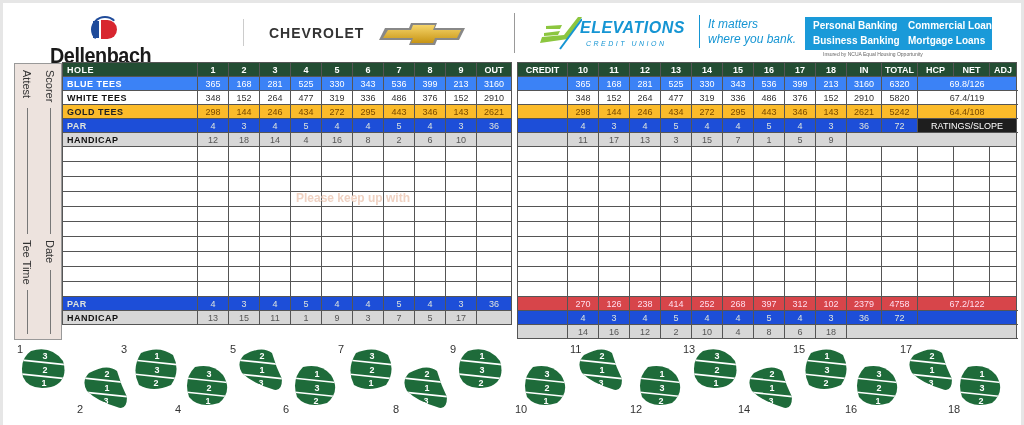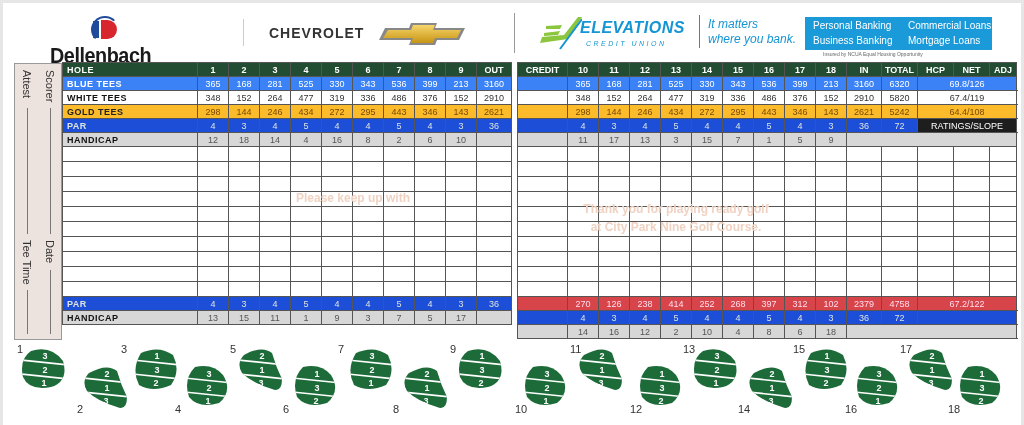--- a/index.html
+++ b/index.html
@@ -14,21 +14,21 @@
   .dlogo .name { font-size: 22px; font-weight: bold; color: #1a1a1a; margin-left: 2px; letter-spacing: -0.5px; transform: scaleX(0.9); transform-origin: left; }
   .divider1 { position: absolute; left: 240px; top: 16px; width: 1px; height: 27px; background: #ccc; }
   .chev { position: absolute; left: 266px; top: 22px; font-size: 14px; font-weight: bold; letter-spacing: 1px; color: #333; }
   .bowtie { position: absolute; left: 376px; top: 19px; width: 90px; height: 24px; }
   .vsep { position: absolute; left: 511px; top: 10px; width: 1px; height: 40px; background: #999; }
   .elev { position: absolute; left: 535px; top: 10px; width: 160px; height: 40px; }
   .elev .wordmark { position: absolute; left: 42px; top: 6px; font-size: 16px; font-weight: bold; font-style: italic; color: #1595d3; letter-spacing: 0.5px; }
   .elev .sub { position: absolute; left: 48px; top: 27px; font-size: 7px; color: #1595d3; letter-spacing: 2.5px; font-style: italic; }
   .elevbar { position: absolute; left: 696px; top: 12px; width: 1px; height: 33px; background: #1595d3; }
   .tagline { position: absolute; left: 705px; top: 14px; font-size: 12px; font-style: italic; color: #1595d3; line-height: 15px; }
-  .bankbox { position: absolute; left: 802px; top: 14px; width: 187px; height: 33px; background: #1a9ad9; color: #fff; font-size: 10px; font-weight: normal; padding: 3px 0 0 8px; display: grid; grid-template-columns: 95px 90px; line-height: 12px; }
+  .bankbox { position: absolute; left: 802px; top: 14px; width: 187px; height: 33px; background: #1a9ad9; color: #fff; font-size: 10px; font-weight: bold; padding: 3px 0 0 8px; display: grid; grid-template-columns: 95px 90px; line-height: 12px; }
   .insured { position: absolute; left: 820px; top: 48px; font-size: 5px; color: #666; }
 
   .side { position: absolute; left: 11px; top: 60px; width: 48px; height: 277px; background: #ede3de; border: 1px solid #999; }
   .side .lbl { position: absolute; font-size: 11px; color: #333; transform: rotate(90deg); transform-origin: left top; white-space: nowrap; }
   .side .line { position: absolute; width: 1px; background: #777; }
 
   table.sc { position: absolute; border-collapse: collapse; table-layout: fixed; font-family: "Liberation Sans", sans-serif; }
   table.sc td { height: 14px; border: 1px solid #555; font-size: 9px; text-align: center; color: #444; padding: 0; overflow: hidden; white-space: nowrap; line-height: 12px; }
   table.sc td.lab { text-align: left; padding-left: 4px; font-weight: bold; letter-spacing: 0.5px; }
   tr.hole td { background: #234d33; color: #fff; font-weight: bold; font-size: 9px; }
@@ -670,24 +670,20 @@
           <td>6</td>
           <td>18</td>
           <td colspan="6"></td>
         </tr>
       </tbody>
   </table>
 
   <div class="msg" style="left:260px;top:186px;width:180px">
     <div>Please keep up with</div>
   </div>
-  <div class="msg" style="left:558px;top:197px;width:230px">
-    <div>Thank you for playing ready golf</div>
-    <div>at City Park Nine Golf Course.</div>
-  </div>
 
   <div class="greens" id="greens">
       <div class="green" style="left: 18px; top: 4px;"><svg width="48" height="48" viewBox="0 0 48 48">
     <defs>
             <clipPath id="c0">
               <path d="M10 4 Q30 -2 42 14 Q48 34 30 40 Q8 44 2 30 Q-2 12 10 4 Z"></path>
             </clipPath>
           </defs>
     <path d="M10 4 Q30 -2 42 14 Q48 34 30 40 Q8 44 2 30 Q-2 12 10 4 Z" fill="#1e6b3a"></path>
     <g clip-path="url(#c0)" stroke="#fff" stroke-width="1.6">

